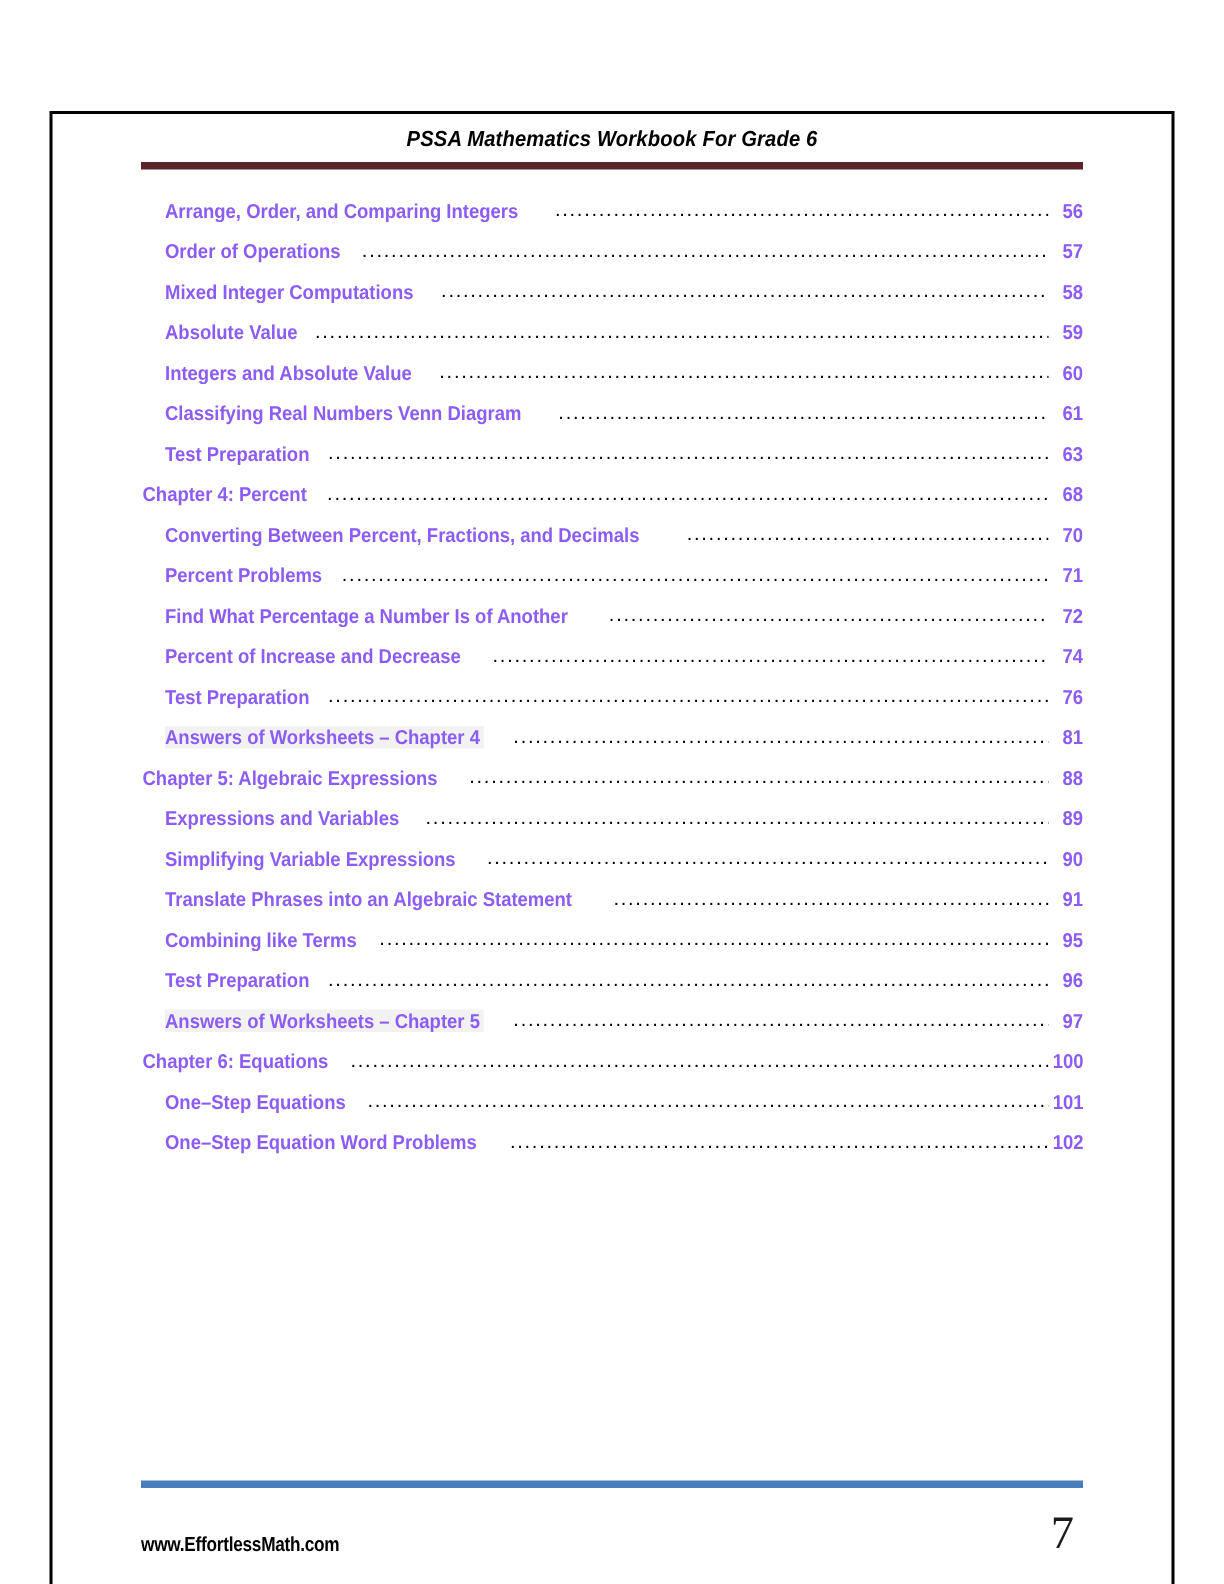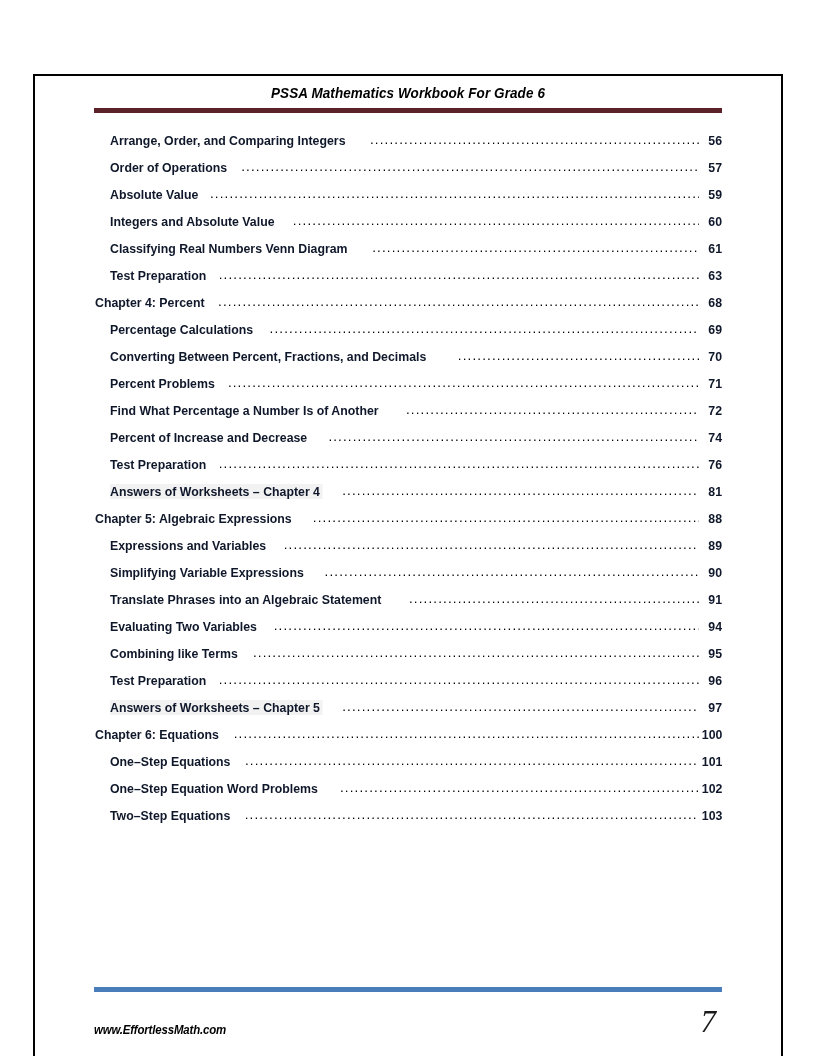--- a/index.html
+++ b/index.html
@@ -63,21 +63,21 @@
     top: 91px;
     width: 628px;
   }
 
   .toc-entry {
     position: relative;
     display: flex;
     align-items: baseline;
     height: 27px;
     font-size: 13.4px;
-    color: #0f172a;
+    color: #8b5cf6;
     white-space: nowrap;
   }
 
   .toc-entry .label {
     font-weight: bold;
     transform: scaleX(0.92);
     transform-origin: left center;
     flex: 0 0 auto;
     padding-right: 3px;
   }
@@ -137,21 +137,20 @@
     background: #4A7EBB;
     width: 628px;
   }
 
   .footer-row {
     display: flex;
     align-items: flex-end;
     justify-content: space-between;
     margin-top: 9px;
     height: 36px;
-    font-style: italic;
   }
 
   .footer-site {
     font-weight: bold;
     font-size: 13.5px;
     color: #000000;
     letter-spacing: -0.2px;
     transform: scaleX(0.85);
     transform-origin: left bottom;
     white-space: nowrap;
@@ -182,20 +181,25 @@
         <span class="label">Arrange, Order, and Comparing Integers</span>
         <span class="leader"></span>
         <span class="pagenum">56</span>
       </div>
       <div class="toc-entry level-2">
         <span class="label">Order of Operations</span>
         <span class="leader"></span>
         <span class="pagenum">57</span>
       </div>
       <div class="toc-entry level-2">
+        <span class="label">Mixed Integer Computations</span>
+        <span class="leader"></span>
+        <span class="pagenum">58</span>
+      </div>
+      <div class="toc-entry level-2">
         <span class="label">Absolute Value</span>
         <span class="leader"></span>
         <span class="pagenum">59</span>
       </div>
       <div class="toc-entry level-2">
         <span class="label">Integers and Absolute Value</span>
         <span class="leader"></span>
         <span class="pagenum">60</span>
       </div>
       <div class="toc-entry level-2">
@@ -207,25 +211,20 @@
         <span class="label">Test Preparation</span>
         <span class="leader"></span>
         <span class="pagenum">63</span>
       </div>
       <div class="toc-entry level-1">
         <span class="label">Chapter 4: Percent</span>
         <span class="leader"></span>
         <span class="pagenum">68</span>
       </div>
       <div class="toc-entry level-2">
-        <span class="label">Percentage Calculations</span>
-        <span class="leader"></span>
-        <span class="pagenum">69</span>
-      </div>
-      <div class="toc-entry level-2">
         <span class="label">Converting Between Percent, Fractions, and Decimals</span>
         <span class="leader"></span>
         <span class="pagenum">70</span>
       </div>
       <div class="toc-entry level-2">
         <span class="label">Percent Problems</span>
         <span class="leader"></span>
         <span class="pagenum">71</span>
       </div>
       <div class="toc-entry level-2">
@@ -262,25 +261,20 @@
         <span class="label">Simplifying Variable Expressions</span>
         <span class="leader"></span>
         <span class="pagenum">90</span>
       </div>
       <div class="toc-entry level-2">
         <span class="label">Translate Phrases into an Algebraic Statement</span>
         <span class="leader"></span>
         <span class="pagenum">91</span>
       </div>
       <div class="toc-entry level-2">
-        <span class="label">Evaluating Two Variables</span>
-        <span class="leader"></span>
-        <span class="pagenum">94</span>
-      </div>
-      <div class="toc-entry level-2">
         <span class="label">Combining like Terms</span>
         <span class="leader"></span>
         <span class="pagenum">95</span>
       </div>
       <div class="toc-entry level-2">
         <span class="label">Test Preparation</span>
         <span class="leader"></span>
         <span class="pagenum">96</span>
       </div>
       <div class="toc-entry level-2 highlight">
@@ -295,25 +289,20 @@
       </div>
       <div class="toc-entry level-2">
         <span class="label">One–Step Equations</span>
         <span class="leader"></span>
         <span class="pagenum">101</span>
       </div>
       <div class="toc-entry level-2">
         <span class="label">One–Step Equation Word Problems</span>
         <span class="leader"></span>
         <span class="pagenum">102</span>
-      </div>
-      <div class="toc-entry level-2">
-        <span class="label">Two–Step Equations</span>
-        <span class="leader"></span>
-        <span class="pagenum">103</span>
       </div>
     </div>
 
   <div class="footer">
     <div class="footer-rule"></div>
     <div class="footer-row">
       <div class="footer-site">www.EffortlessMath.com</div>
       <div class="footer-pagenum">7</div>
     </div>
   </div>

